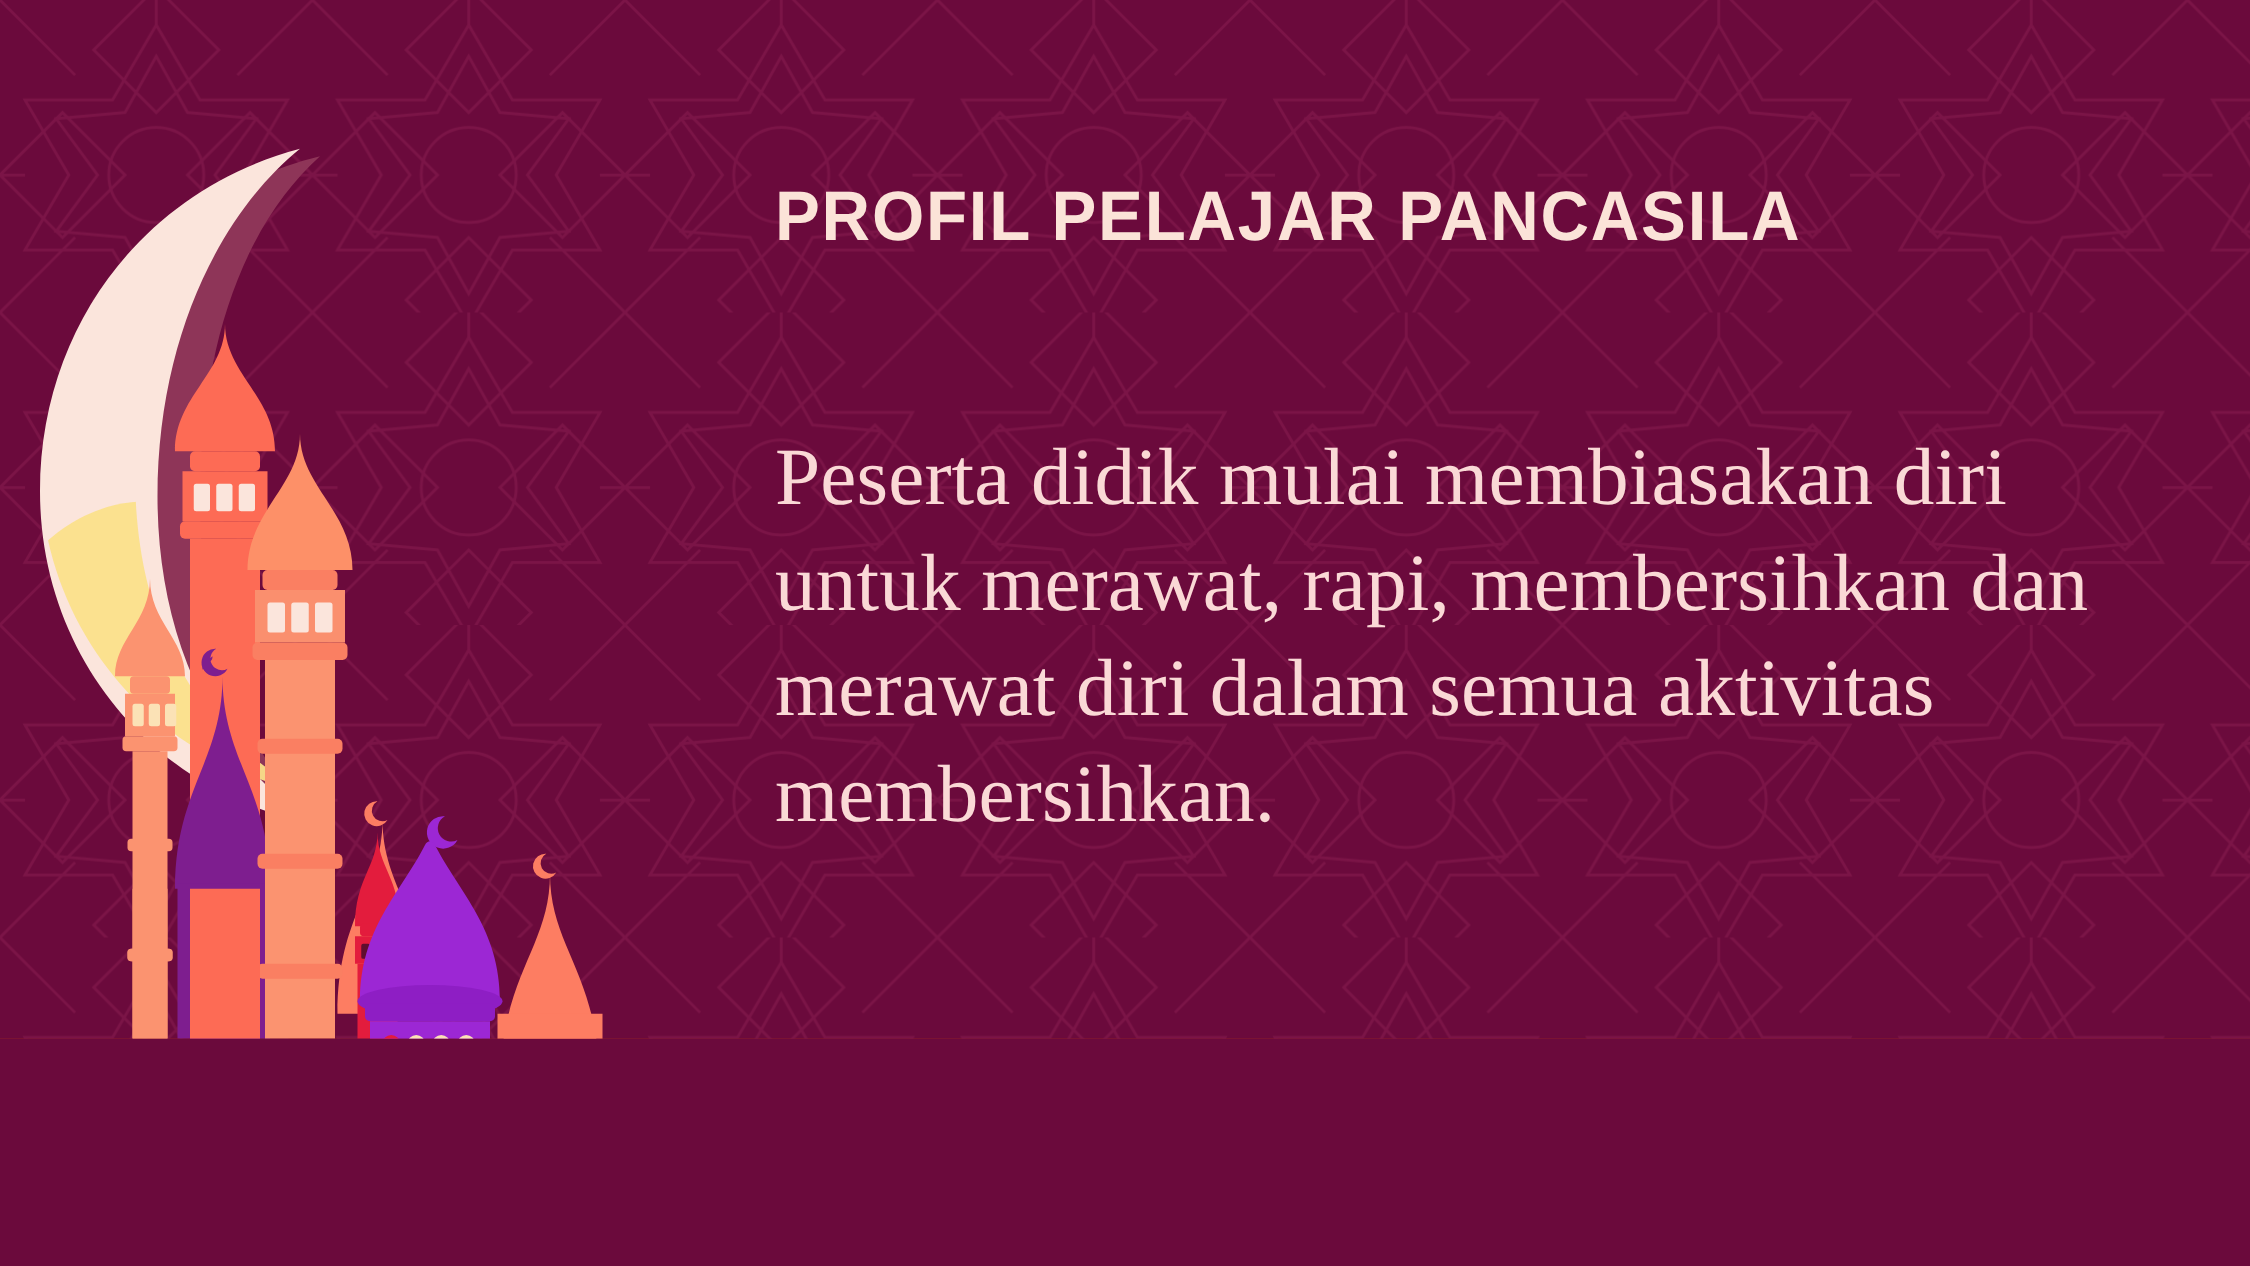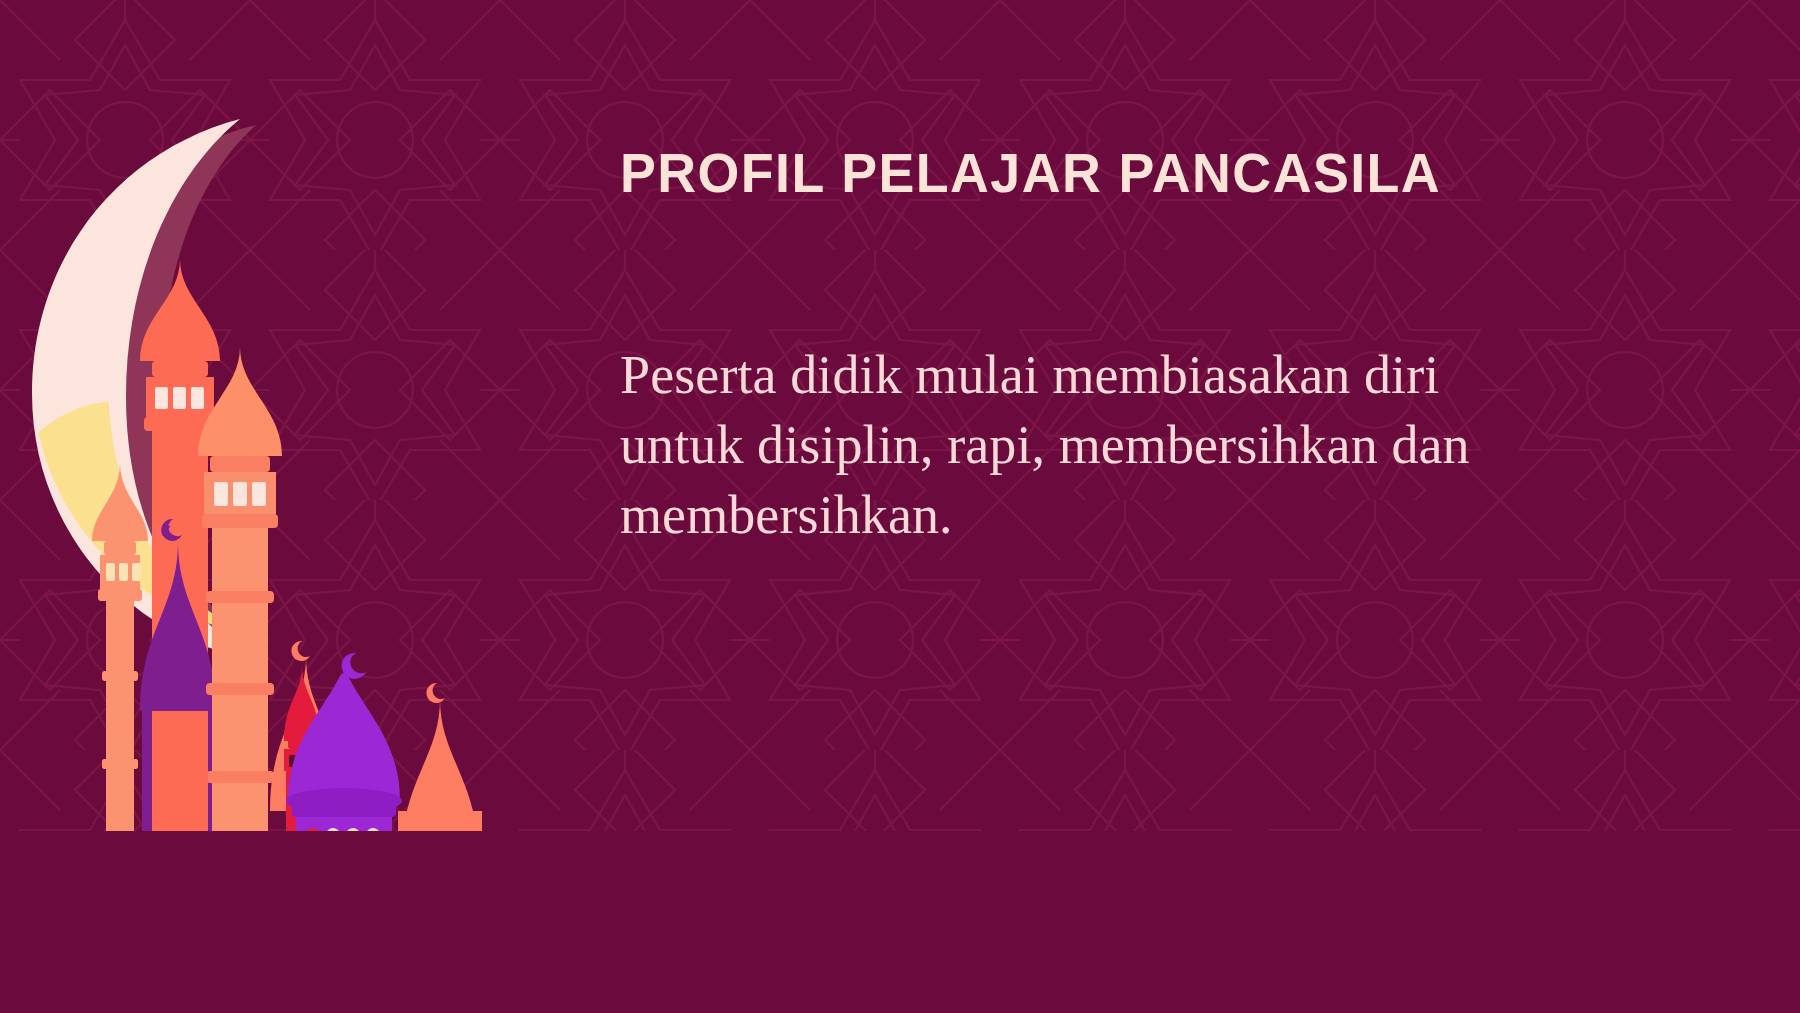--- a/index.html
+++ b/index.html
@@ -58,21 +58,21 @@
     transform-origin:left center;
     white-space:nowrap;
   }
 
   #slide-body {
     position:absolute;
     left:0;
     top:340px;
     width:1070px;
     font-family:"Liberation Serif", serif;
-    font-size:54px;
+    font-size:65px;
     line-height:1.30;
     color:#FAD9D6;
     letter-spacing:0.1px;
   }
 </style>
 </head>
 <body>
 
 <div id="slide">
 
@@ -231,18 +231,19 @@
       <rect x="102" y="648" width="36" height="10" rx="3" fill="#FB9370"></rect>
     </g>
   </svg>
 
   <div id="text-column">
 
     <h1 id="slide-title">PROFIL PELAJAR PANCASILA</h1>
 
     <div id="slide-body">
       <div>Peserta didik mulai membiasakan diri</div>
-      <div>untuk disiplin, rapi, membersihkan dan</div>
+      <div>untuk merawat, rapi, membersihkan dan</div>
+      <div>merawat diri dalam semua aktivitas</div>
       <div>membersihkan.</div>
     </div>
 
   </div>
 </div>
 
 </body></html>

